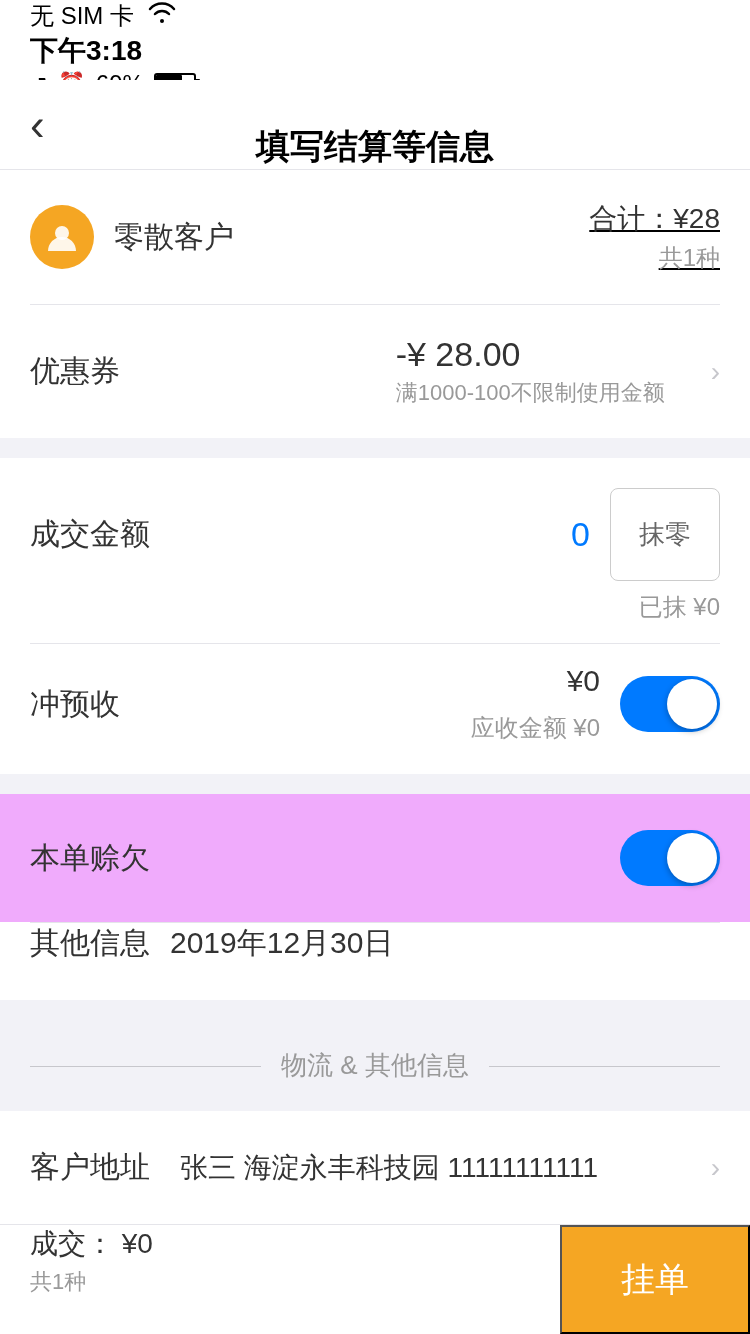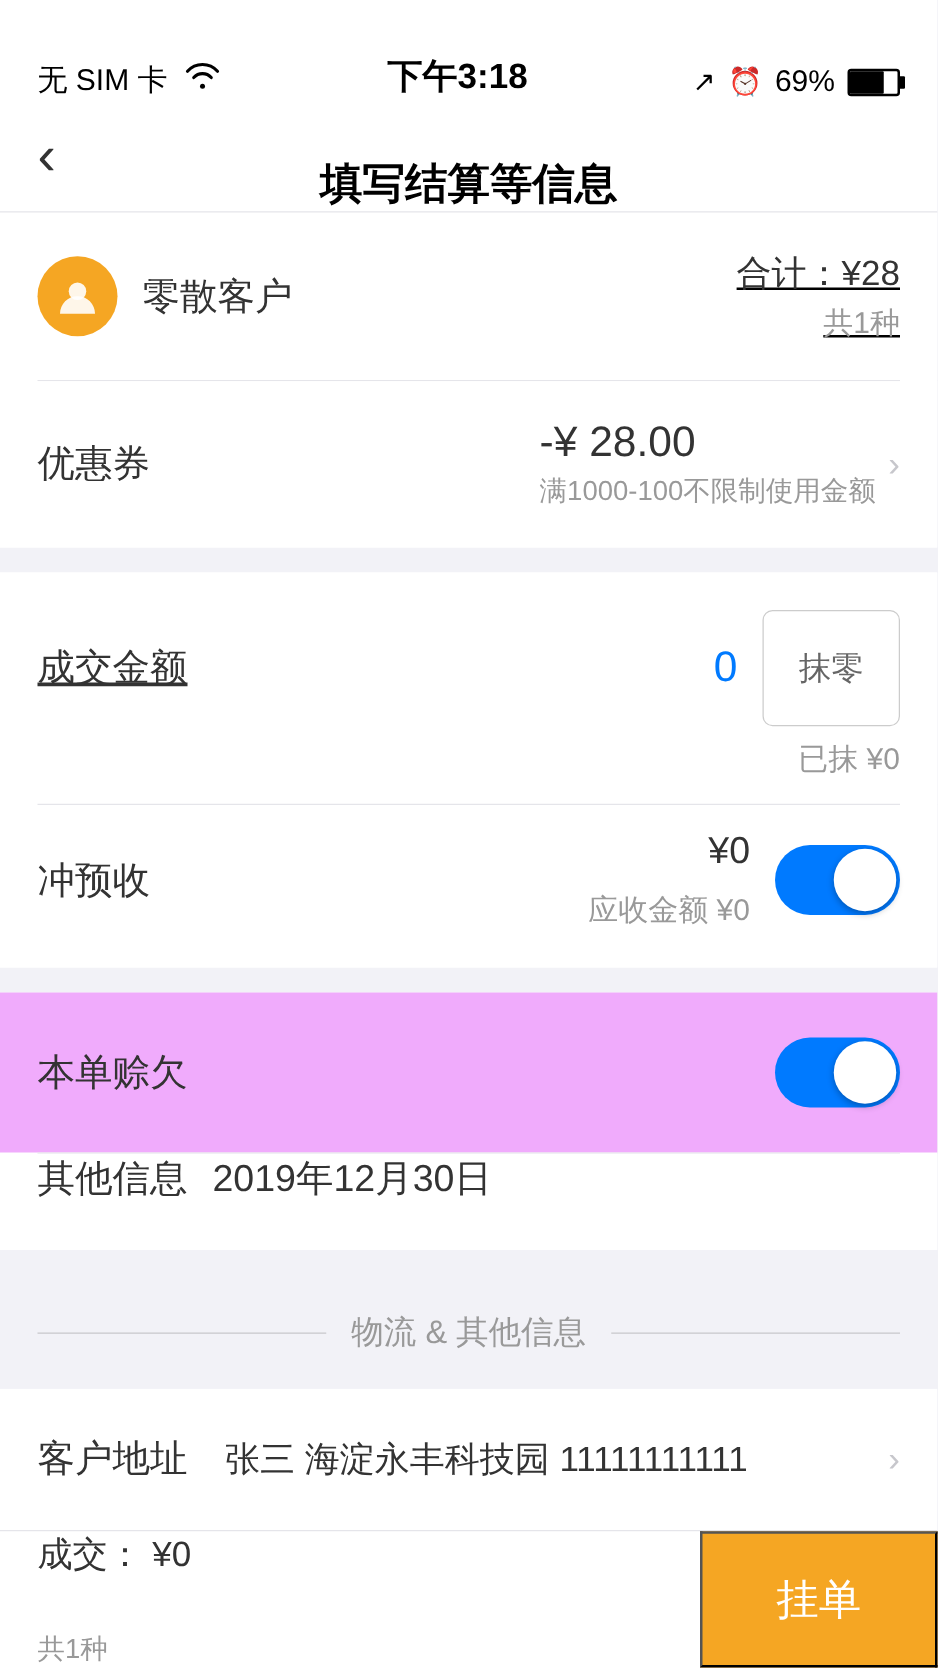--- a/index.html
+++ b/index.html
@@ -11,26 +11,27 @@
       min-height: 1334px;
       position: relative;
       overflow-x: hidden;
       font-size: 28px;
     }
 
     
     .status-bar {
       display: flex;
       justify-content: space-between;
-      align-items: flex-end;
+      align-items: flex-start;
       padding: 0 30px;
       height: 80px;
       background: #fff;
       font-size: 24px;
       font-weight: 500;
+      flex-direction: column;
     }
     .status-left {
       display: flex;
       align-items: center;
       gap: 12px;
     }
     .status-right {
       display: flex;
       align-items: center;
       gap: 10px;
@@ -154,21 +155,20 @@
     .deal-row {
       display: flex;
       align-items: center;
       justify-content: space-between;
       padding: 30px 30px 10px;
       background: #fff;
     }
     .deal-label {
       font-size: 30px;
       color: #333;
-      text-decoration: underline;
     }
     .deal-right {
       display: flex;
       align-items: center;
       gap: 20px;
     }
     .deal-value {
       font-size: 34px;
       color: #007aff;
       font-weight: 500;
@@ -338,21 +338,21 @@
       height: 110px;
       display: flex;
       align-items: stretch;
       background: #fff;
       border-top: 1px solid #e5e5ea;
     }
     .bottom-info {
       flex: 1;
       display: flex;
       flex-direction: column;
-      justify-content: space-between;
+      justify-content: flex-start;
       padding: 0 30px;
     }
     .bottom-deal {
       font-size: 28px;
       color: #333;
     }
     .bottom-count {
       font-size: 22px;
       color: #999;
       margin-top: 4px;
@@ -425,21 +425,21 @@
         <span class="customer-name">零散客户</span>
       </div>
       <div class="customer-total">
         <div class="total-amount">合计：¥28</div>
         <div class="total-count">共1种</div>
       </div>
     </div>
     <div class="divider"></div>
     <div class="coupon-row">
       <span class="coupon-label">优惠券</span>
-      <div style="display:flex;align-items:center;">
+      <div style="display:flex;align-items:center;gap:36px;">
         <div>
           <div class="coupon-discount">-¥ 28.00</div>
           <div class="coupon-desc">满1000-100不限制使用金额</div>
         </div>
         <span class="chevron">›</span>
       </div>
     </div>
   </div>
 
   <div class="section">

